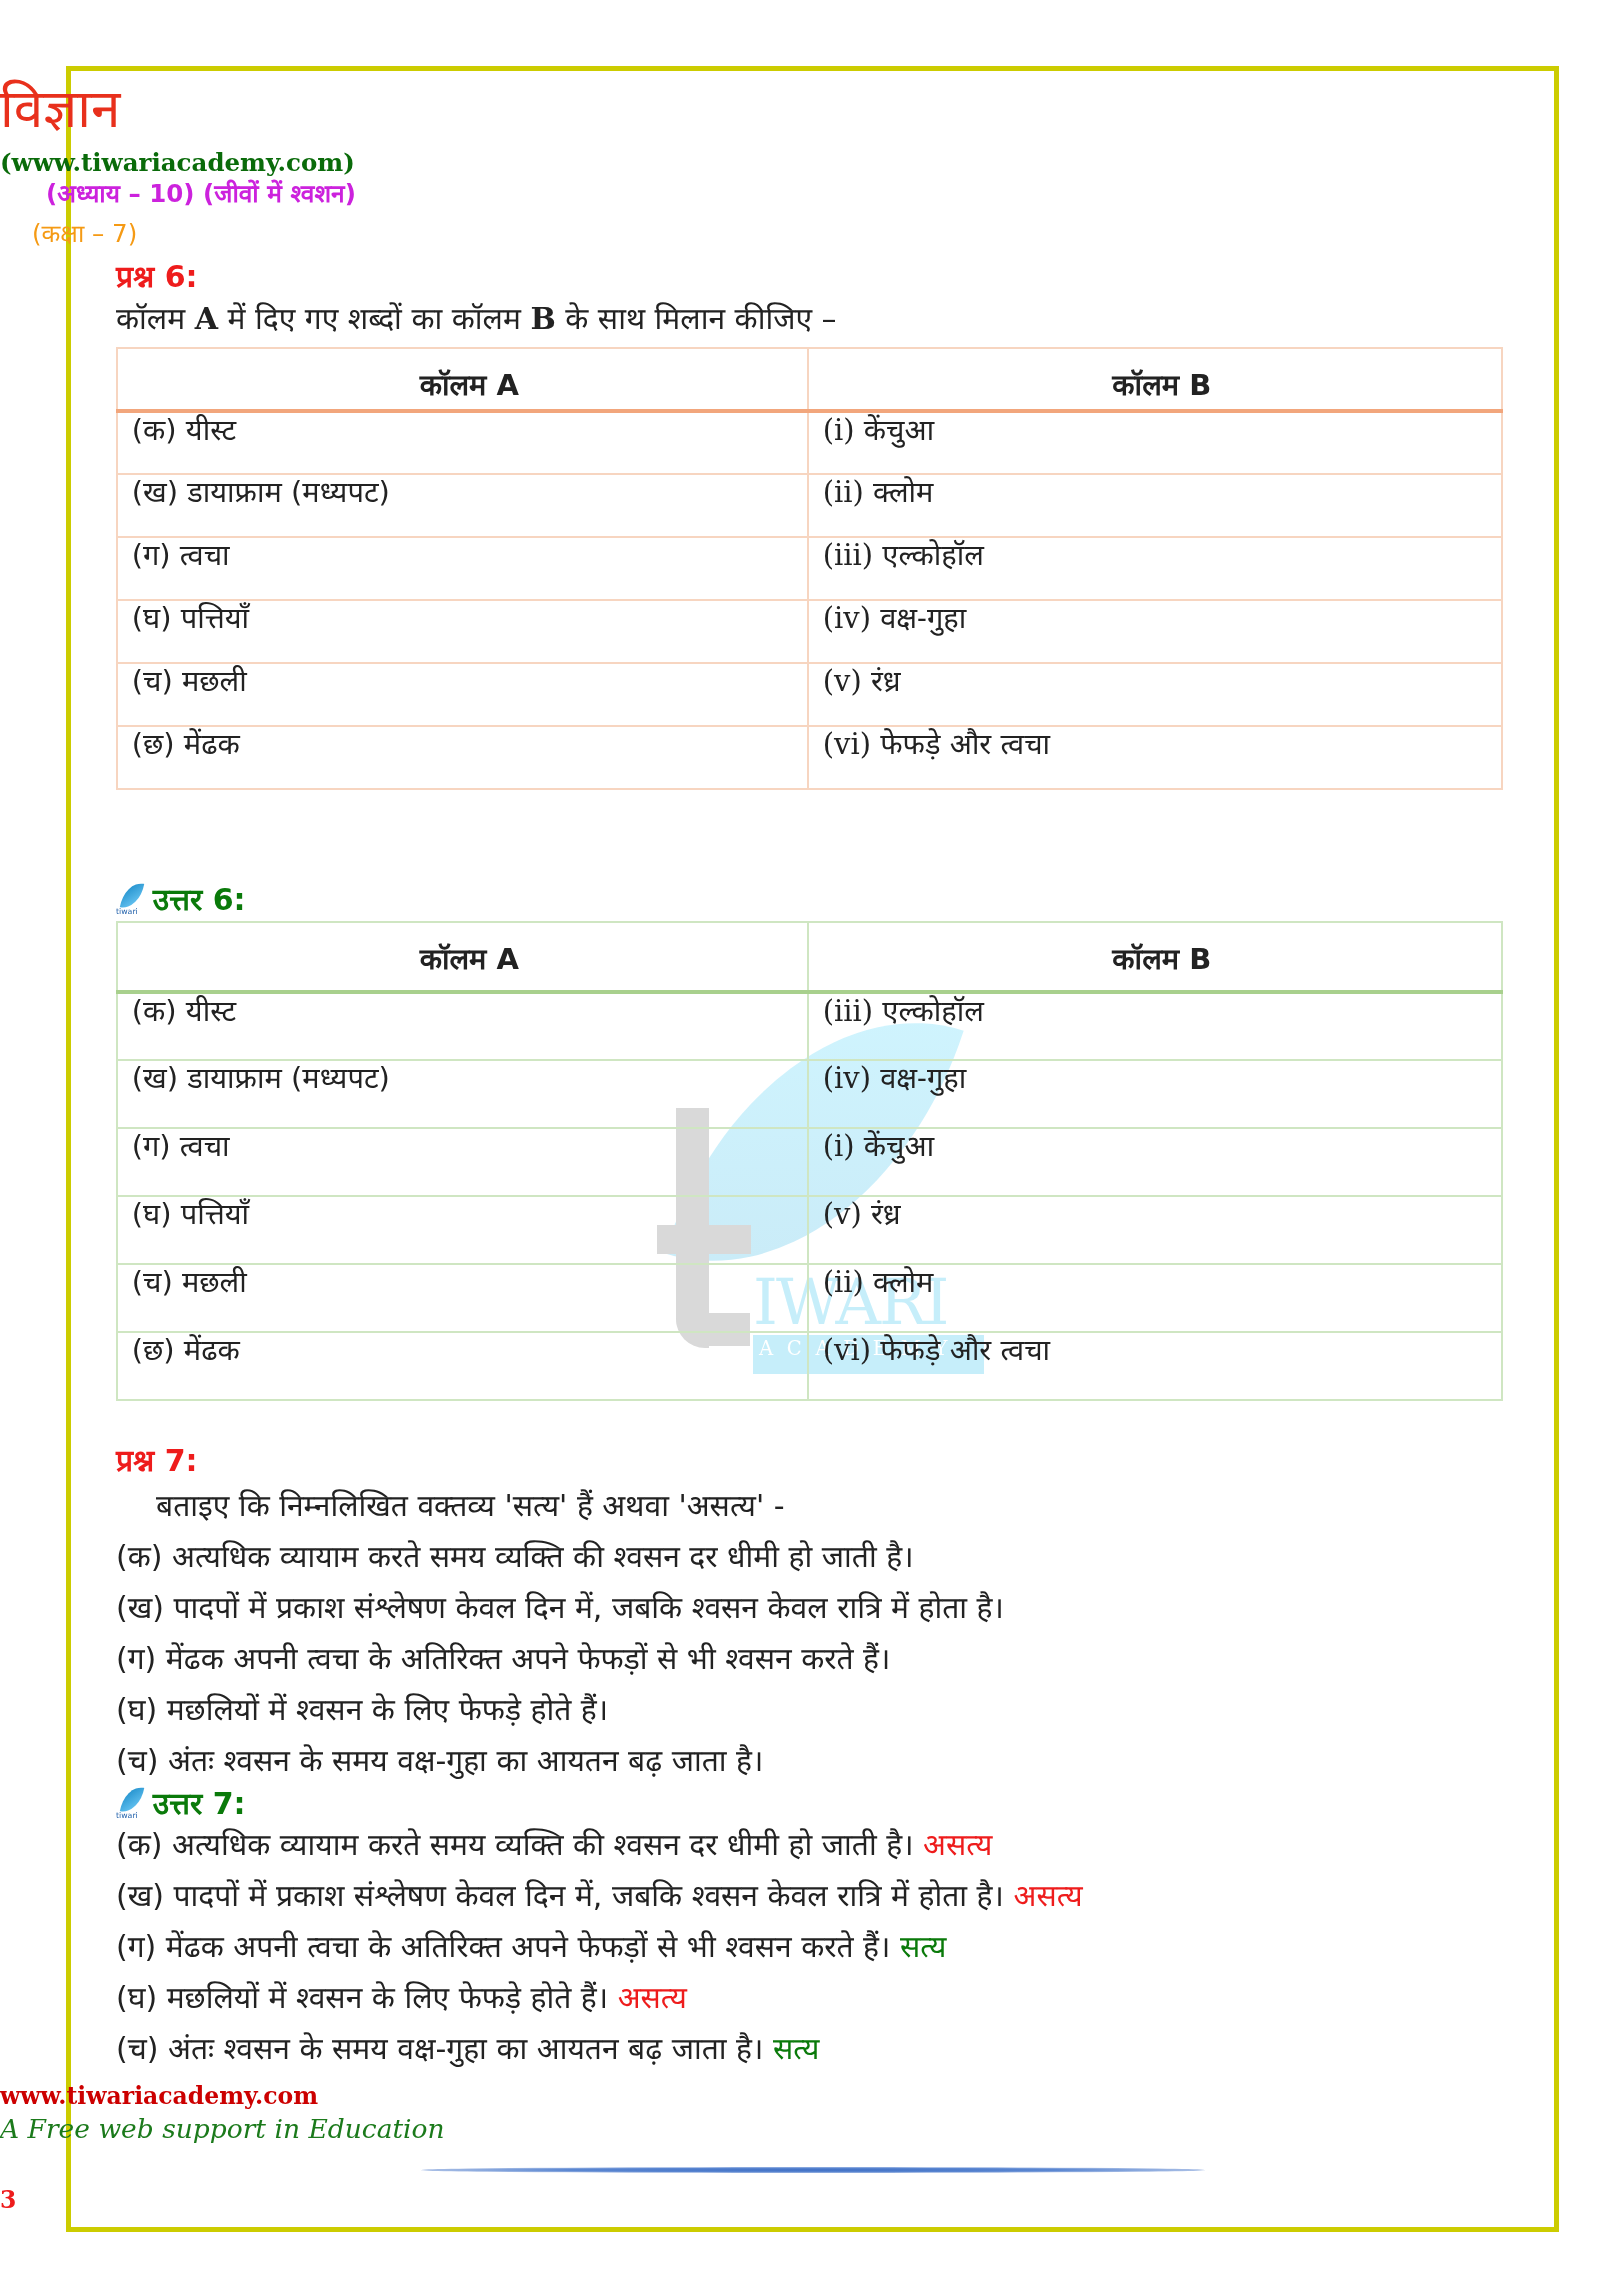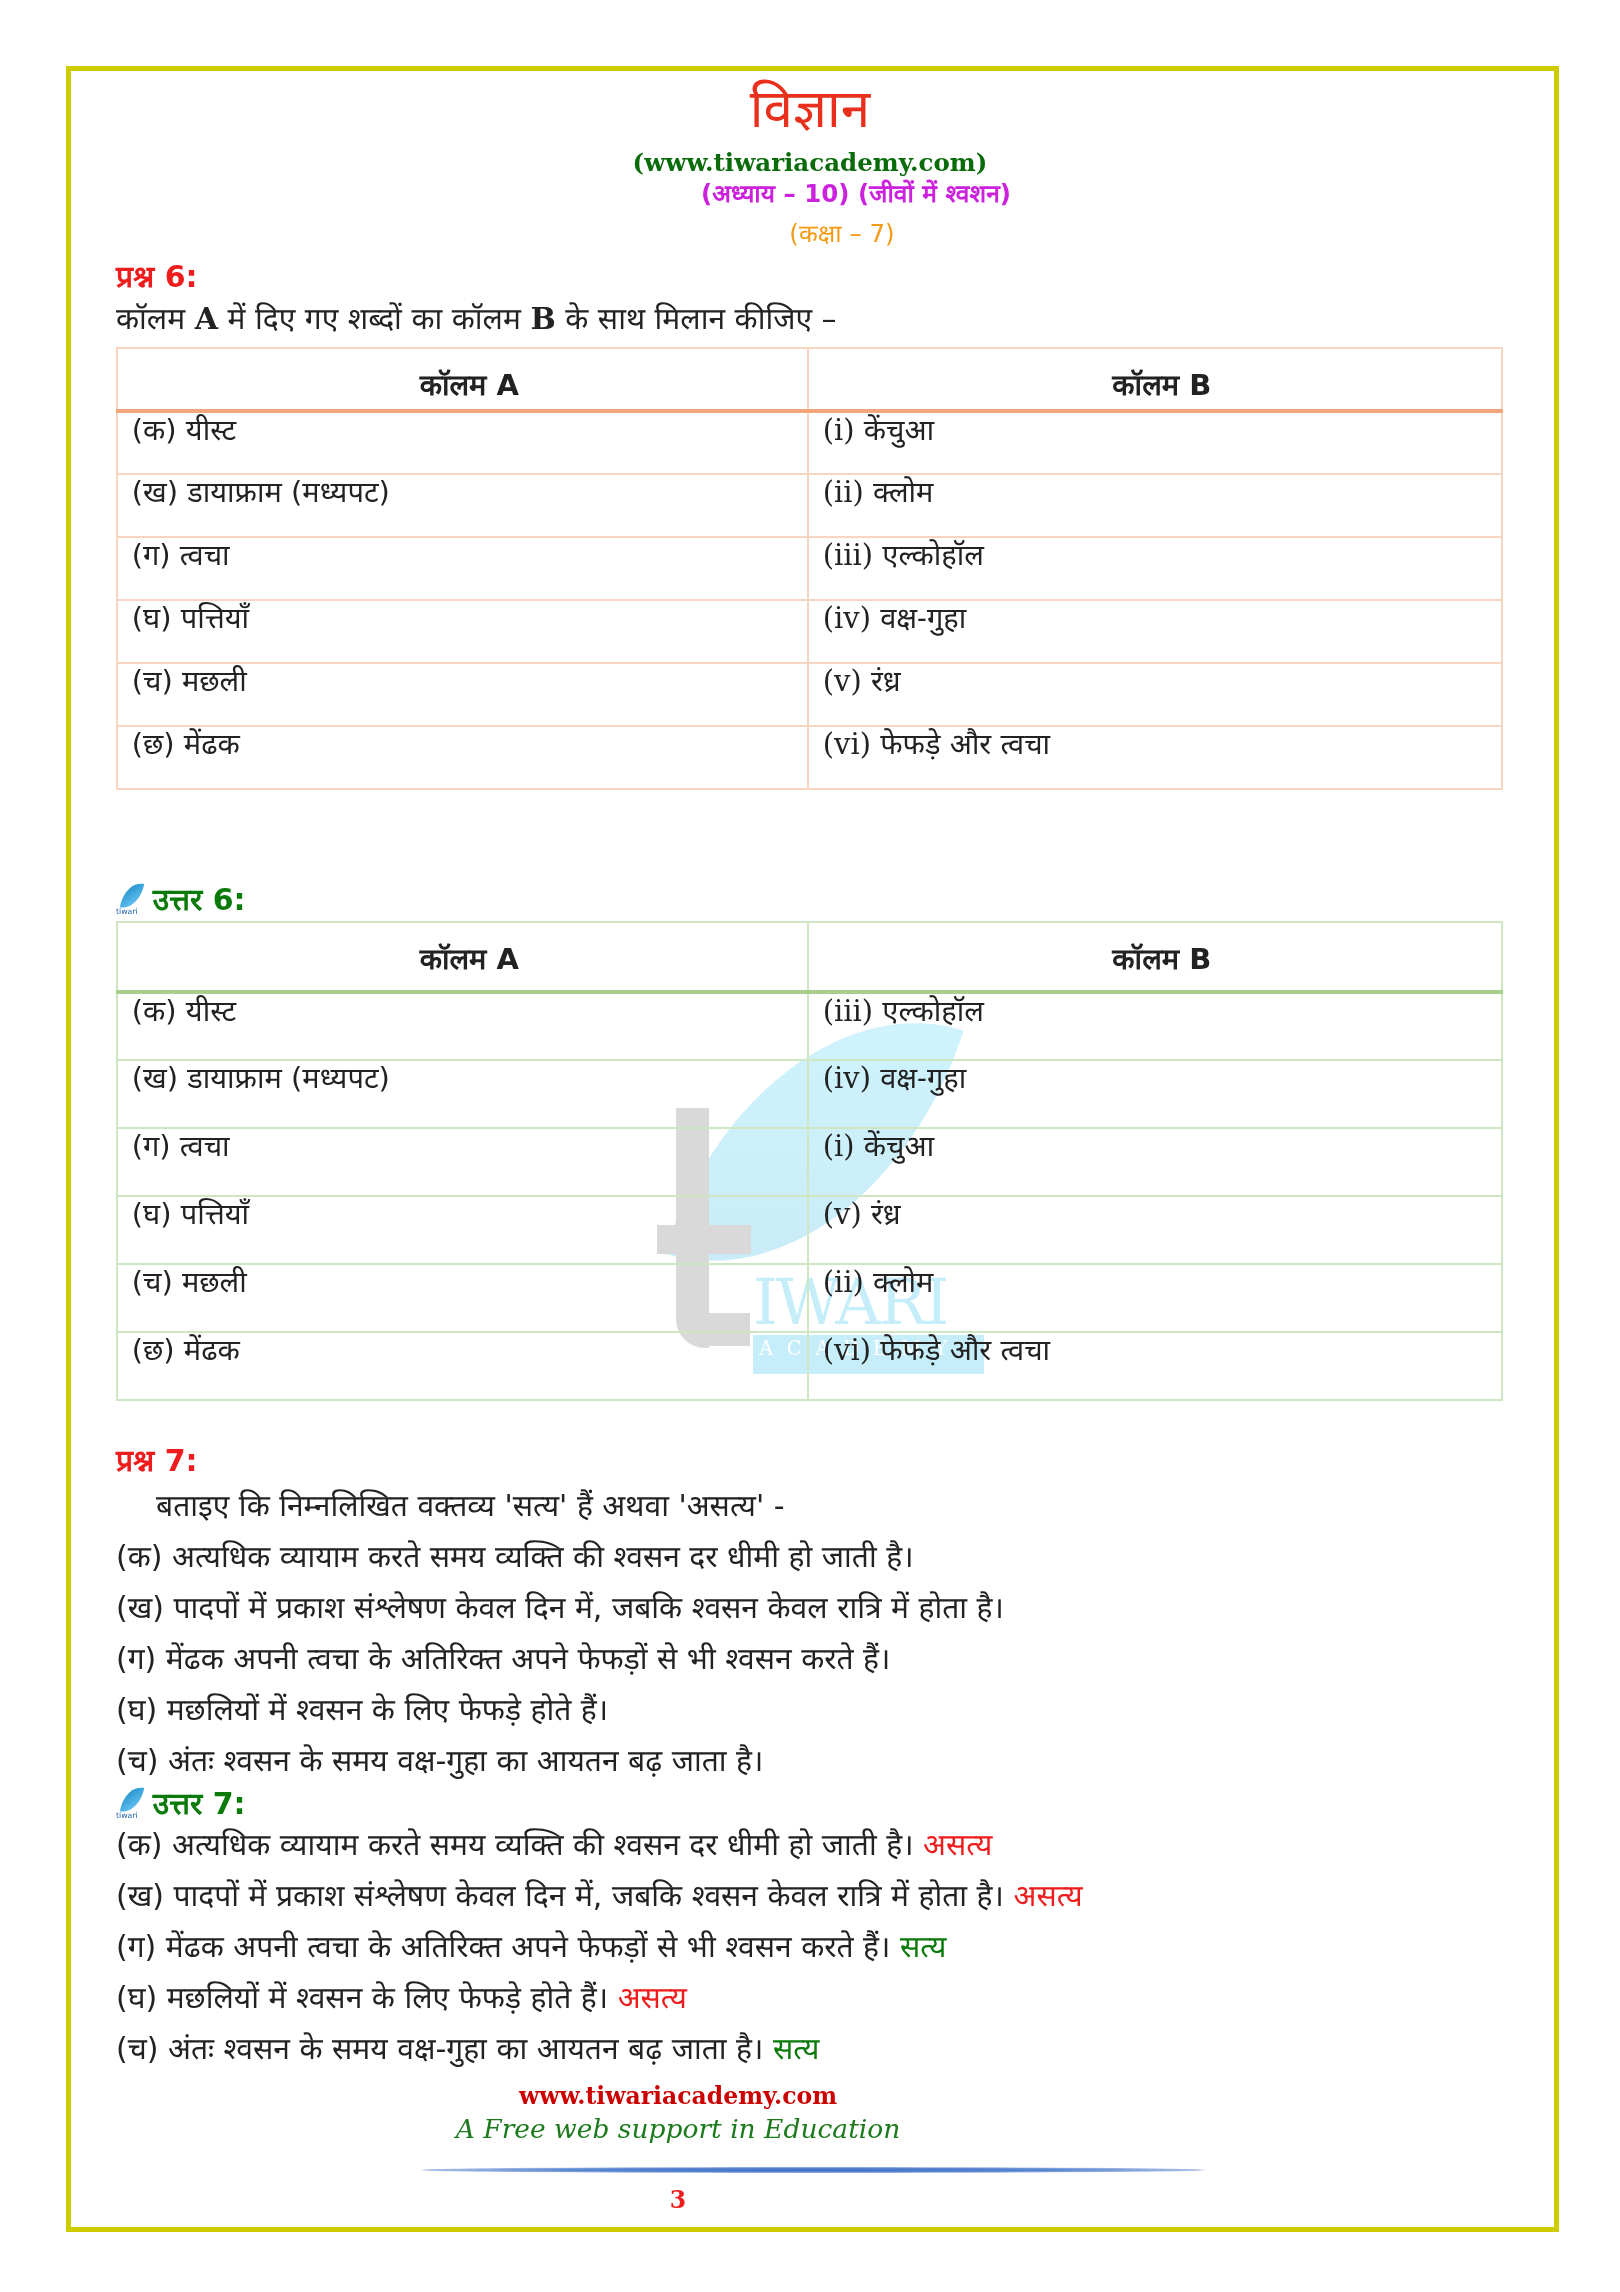--- a/index.html
+++ b/index.html
@@ -1,20 +1,20 @@
 <!DOCTYPE html>
 <html><head>
 <meta charset="utf-8">
 <style>
   html, body { margin:0; padding:0; background:#ffffff; }
   body { width:1620px; height:2293px; position:relative; overflow:hidden;
          font-family:"DejaVu Sans", sans-serif; color:#222; }
   .page-border { position:absolute; left:66px; top:66px; width:1483px; height:2156px;
                  border:5.9px solid #cccc00; box-sizing:content-box; }
-  .header { position:absolute; left:0; width:1620px; text-align:center; }
+  .header { position:absolute; left:0; width:1620px; }
   .title { top:76px; font-size:53px; color:#e8301c; line-height:65px; }
   .site { top:147px; font-family:"DejaVu Serif", serif; font-weight:bold; font-size:24.5px; color:#0a6b0a; line-height:31px; }
   .chapter { top:178px; font-weight:bold; font-size:24.5px; color:#cc22dd; line-height:31px;padding-left:46px; }
   .klass { top:218px; font-size:24.5px; color:#f59a14; line-height:31px;padding-left:32px; }
 
   .q-head { position:absolute; left:116px; font-weight:bold; font-size:30px; color:#ee1c1c; line-height:39px; }
   .a-head { position:absolute; left:116px; font-weight:bold; font-size:30px; color:#0a7a0a; line-height:39px; display:flex; align-items:center; }
   .feather { display:inline-block; width:29px; height:35px; margin-right:7.8px; position:relative; }
   .feather .leaf { position:absolute; left:5.9px; top:0; width:19.6px; height:27.4px; border-radius:100% 0 100% 0;
                    background:linear-gradient(135deg,#0a7fc0,#7fd6ff); transform:rotate(10deg); }
@@ -43,21 +43,21 @@
   .wm-stem { position:absolute; left:39px; top:118px; width:33px; height:240px; background:#d9d9d9; border-radius:0 0 0 29px; }
   .wm-bar { position:absolute; left:19.6px; top:235px; width:94px; height:29px; background:#d9d9d9; }
   .wm-foot { position:absolute; left:39px; top:323px; width:74px; height:33px; background:#d9d9d9; border-radius:0 0 0 29px; }
   .wm-text { position:absolute; left:116px; top:276px; font-family:"DejaVu Serif", serif; font-size:63px; color:#c6eefa; letter-spacing:-2px; }
   .wm-sub { position:absolute; left:116px; top:345px; width:225px; height:39px; background:#c6eefa; color:#ffffff;
             font-family:"DejaVu Serif", serif; font-size:19.6px; letter-spacing:13.7px; line-height:27.4px; padding-left:5.9px; }
 
   .red { color:#ee1c1c; }
   .green { color:#0a7a0a; }
 
-  .footer { position:absolute; left:0; width:1356px; text-align:center; }
+  .footer { position:absolute; left:0; width:1356px; text-align:left; }
   .f-url { top:2082px; font-family:"DejaVu Serif", serif; font-weight:bold; font-size:23.5px; color:#cc0000; line-height:29px; }
   .f-tag { top:2113px; font-family:"DejaVu Serif", serif; font-style:italic; font-size:26.5px; color:#1b7a1b; line-height:31px; }
   .f-rule { position:absolute; left:421px; top:2167px; width:784px; height:5.9px;
             background:radial-gradient(ellipse at center,#3f6fc4 0%,#5a86d1 45%,rgba(120,150,210,0.3) 85%,rgba(255,255,255,0) 100%);
             border-radius:50%; }
   .f-page { top:2186px; font-family:"DejaVu Serif", serif; font-weight:bold; font-size:23.5px; color:#ee1c1c; line-height:29px; }
 </style>
 </head>
 <body>
 

